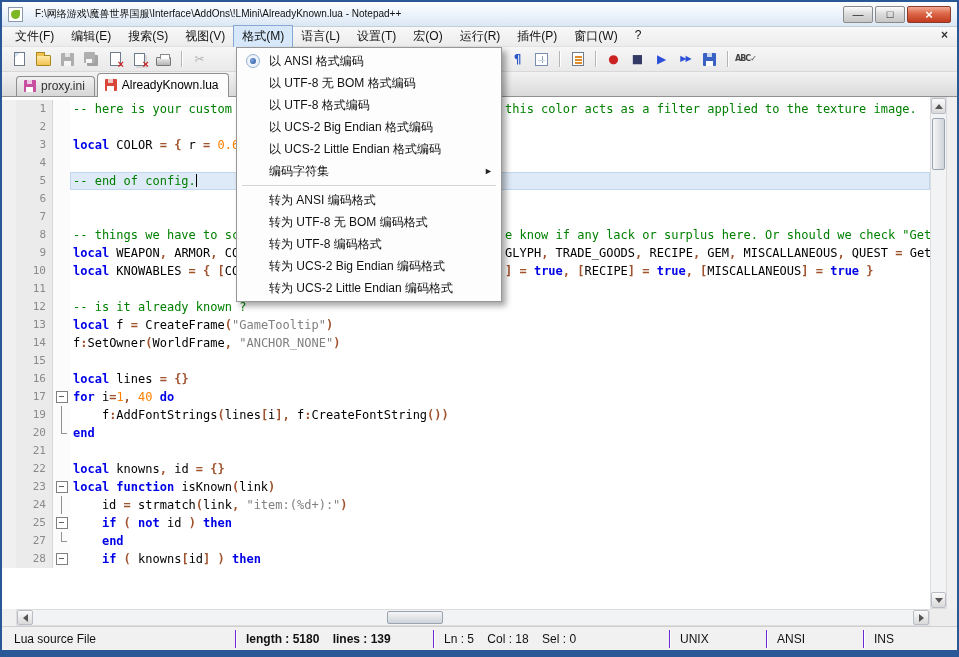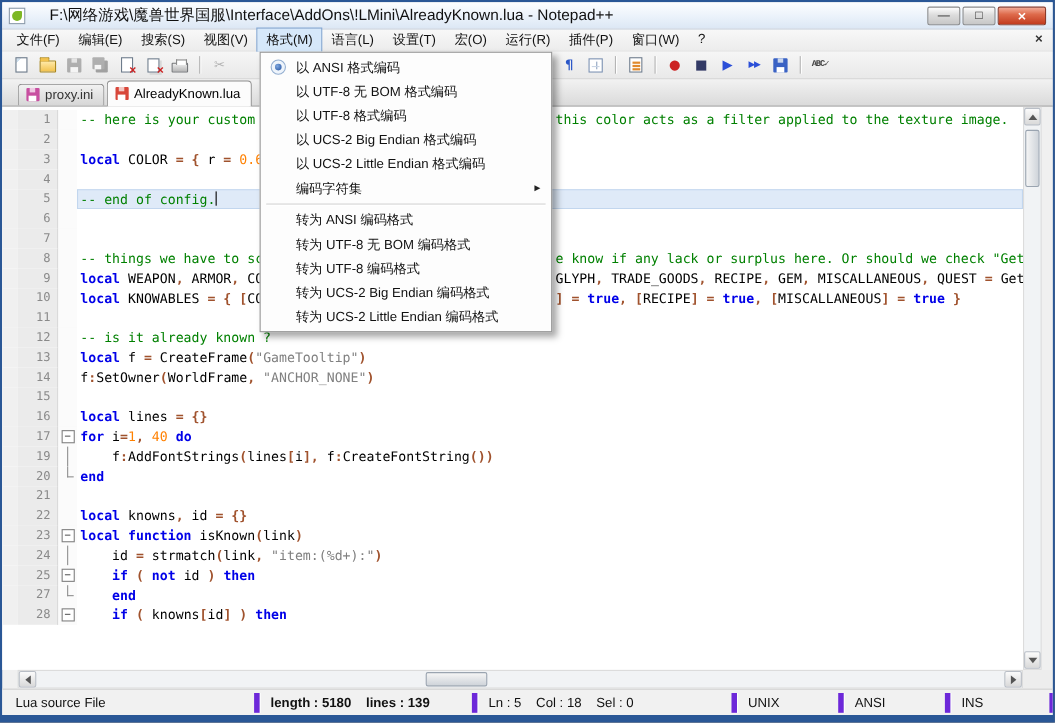--- a/index.html
+++ b/index.html
@@ -4,21 +4,21 @@
 <style>
   *{box-sizing:border-box;margin:0;padding:0}
   body{margin:0;background:#6b6b6b;font-family:"Liberation Sans",sans-serif}
   .win{position:relative;width:959px;height:657px;background:#2a5796;overflow:hidden}
   .client{position:absolute;left:2px;top:2px;right:2px;bottom:7px;background:#f0f0f0;display:flex;flex-direction:column;overflow:hidden}
 
   
   .titlebar{height:25px;display:flex;align-items:center;padding:0 6px;background:linear-gradient(#fdfeff,#e9f1fa 60%,#dce7f4);border-bottom:1px solid #c3cedb}
   .appicon{width:15px;height:15px;background:#fff;border:1px solid #8a9aaa;position:relative;flex:0 0 auto}
   .appicon::after{content:"";position:absolute;inset:2px;background:#7db724;border-radius:50% 10% 50% 50%}
-  .title{font-size:14px;margin-left:22px;color:#101010;flex:1;white-space:nowrap;overflow:hidden}
+  .title{font-size:10px;margin-left:12px;color:#101010;flex:1;white-space:nowrap;overflow:hidden}
   .winbtns{display:flex;gap:2px}
   .winbtn{width:30px;height:17px;border:1px solid #8a8a8a;border-radius:2px;background:linear-gradient(#fdfdfd,#dcdcdc 45%,#c7c7c7);display:flex;align-items:center;justify-content:center;font-size:11px;color:#222;line-height:1}
   .winbtn.close{width:44px;background:linear-gradient(#f2ab96,#de6b4c 40%,#c23a1e);border-color:#8a3a2a;color:#fff;font-weight:bold;font-size:13px}
 
   
   .menubar{height:20px;display:flex;align-items:center;background:linear-gradient(#f8f8f8,#ececec);font-size:12px;position:relative;border-bottom:1px solid #e2e2e2;padding-left:4px}
   .mitem{padding:2px 8px;margin-left:1px;color:#111;white-space:nowrap}
   .mitem.act{background:#d6e8fa;outline:1px solid #84a7d3}
   .mbclose{position:absolute;right:9px;top:2px;color:#333;font-weight:bold;font-size:12px;line-height:1}
 
@@ -95,21 +95,21 @@
   .hscroll{position:relative;flex:1;margin-left:14px;background:#f1f3f5;border:1px solid #dcdcdc}
   .hscroll .left{left:0;top:0;height:15px;width:16px}
   .hscroll .left::before{border-top:4px solid transparent;border-bottom:4px solid transparent;border-right:5px solid #555}
   .hscroll .right{right:0;top:0;height:15px;width:16px}
   .hscroll .right::before{border-top:4px solid transparent;border-bottom:4px solid transparent;border-left:5px solid #555}
   .hthumb{position:absolute;top:1px;bottom:1px;left:370px;width:56px;background:linear-gradient(#f5f5f5,#cfd4da);border:1px solid #9aa4b0;border-radius:2px}
   .scorner{width:27px;background:#ededed}
 
   
   .statusbar{height:24px;background:#f1f1f1;border-top:1px solid #cfcfcf;display:flex;align-items:center;font-size:12px;padding-left:4px;color:#111}
-  .ssec{height:18px;line-height:18px;padding-left:8px;border-right:5px solid #6d28d9;box-shadow:1px 0 0 #ffffff;margin-right:2px;white-space:pre;overflow:hidden;flex:0 0 auto}
+  .ssec{height:18px;line-height:18px;padding-left:8px;border-right:1px solid #6d28d9;box-shadow:1px 0 0 #ffffff;margin-right:2px;white-space:pre;overflow:hidden;flex:0 0 auto}
 
   
   .menu{position:absolute;left:236px;top:47px;width:266px;background:#fdfdfd;border:1px solid #979797;box-shadow:4px 4px 6px rgba(0,0,0,.35);padding:2px;z-index:50;font-size:12px;color:#111}
   .menuitem{display:flex;align-items:center;height:22px;padding:0 6px 0 4px}
   .mic{width:20px;height:16px;display:flex;align-items:center;justify-content:center;margin-right:6px;flex:0 0 auto}
   .mic.dot{width:14px;height:14px;border:1px solid #93aed0;border-radius:50%;margin-left:3px;margin-right:9px;background:#eef4fb}
   .mic.dot::before{content:"";display:block;margin:auto;width:6px;height:6px;border-radius:50%;background:radial-gradient(circle at 35% 35%,#7fa8e0,#1f4e9c)}
   .mlabel{flex:1;white-space:nowrap}
   .marrow{font-size:9px;color:#222;margin-left:8px}
   .msep{height:1px;background:#d4d4d4;margin:3px 3px;box-shadow:0 1px 0 #ffffff}
@@ -197,21 +197,21 @@
             <span class="sh-glyph" style="color: rgb(43, 79, 216);">▶</span>
           </div>
           <div class="tbi">
             <span class="sh-glyph small" style="color: rgb(43, 79, 216);">▶▶</span>
           </div>
           <div class="tbi">
             <span class="sh-floppy"></span>
           </div>
           <div class="tbsep"></div>
           <div class="tbi">
-            <span class="sh-glyph small" style="color: rgb(68, 68, 68); font-family: Liberation Mono, monospace;">ABC✓</span>
+            <span class="sh-glyph small" style="color: rgb(68, 68, 68);">ABC✓</span>
           </div>
         </div>
     </div>
 
     <div class="tabbar" id="tabbar">
         <div class="tab">
           <span class="tabfloppy" style="background: rgb(200, 79, 160);"></span>
           <span class="tlabel">proxy.ini</span>
         </div>
         <div class="tab act">

